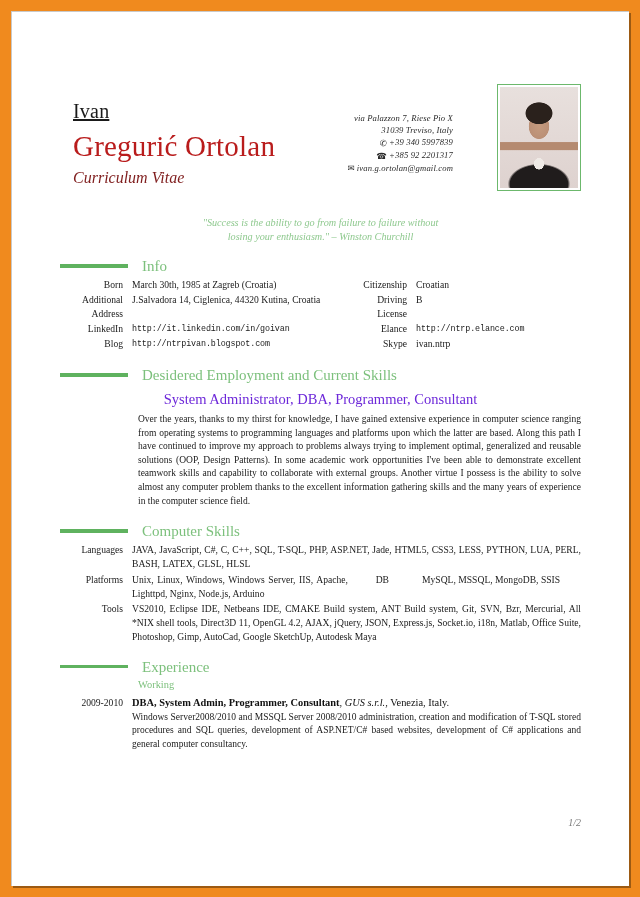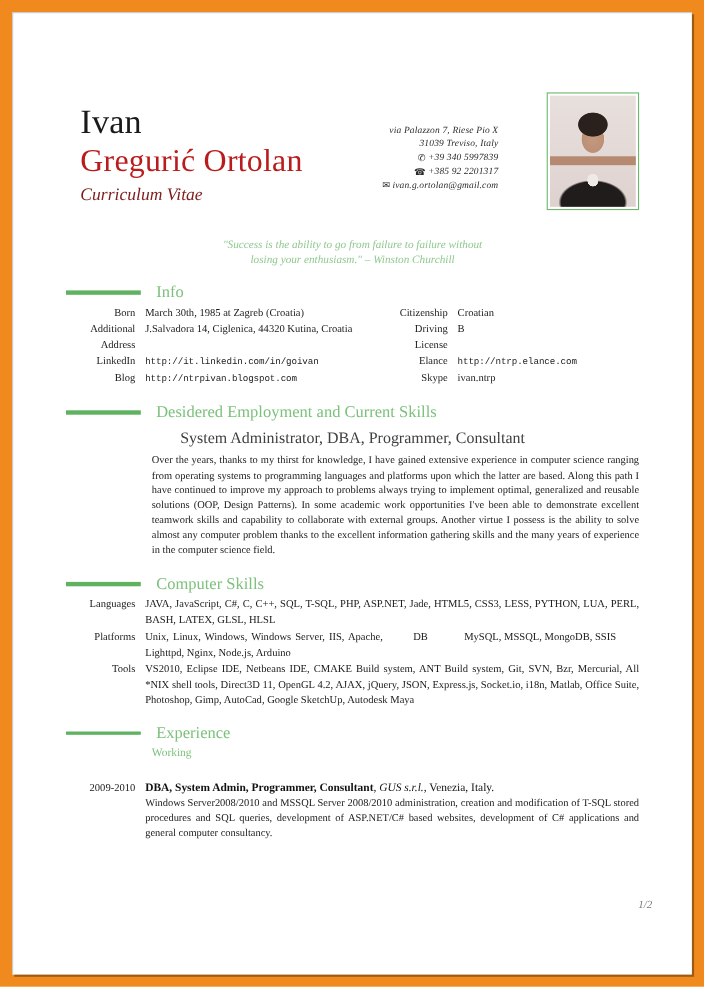--- a/index.html
+++ b/index.html
@@ -26,22 +26,23 @@
     position: absolute;
     left: 0; top: 0; right: 0; bottom: 0;
     padding: 52px 48px 20px 48px;
   }
 
   
   .header { position: relative; height: 140px; }
 
   .name-block { position: absolute; left: 13px; top: 30px; }
   .name-line1 {
-    font-size: 31px; color: #1a1a1a; line-height: 34px;
+    font-size: 20px; color: #1a1a1a; line-height: 34px;
     letter-spacing: 0.2px;
+    text-decoration: underline;
   }
   .name-line2 {
     font-size: 29px; color: #b91c1c; line-height: 36px;
     letter-spacing: 0.2px;
   }
   .subtitle {
     font-size: 16px; font-style: italic; color: #7f1d1d;
     line-height: 24px; margin-top: 2px;
   }
 
@@ -140,21 +141,21 @@
     letter-spacing: -0.1px;
     word-break: break-all;
   }
   .kv-key.r { width: 62px; }
 
   
   .job-title {
     text-align: center;
     font-size: 14.5px;
     line-height: 20px;
-    color: #404040;
+    color: #6d28d9;
     margin: 5px 0 4px 0;
   }
   .body-par {
     margin-left: 78px;
     font-size: 9.5px;
     line-height: 13.6px;
     text-align: justify;
     color: #1a1a1a;
   }
 
@@ -177,40 +178,40 @@
   .skills-full { display: flex; margin-bottom: 2px; }
 
   
   .subsection {
     color: #7cc07c;
     font-size: 10.4px;
     line-height: 16px;
     margin-left: 78px;
     margin-top: 1px;
   }
-  .exp-row { display: flex; align-items: flex-start; margin-top: 16px; }
+  .exp-row { display: flex; align-items: flex-start; margin-top: 2px; }
   .exp-date {
     width: 72px; flex: 0 0 auto;
     text-align: right; padding-right: 9px;
     font-size: 9.6px; line-height: 15px; color: #1a1a1a;
   }
   .exp-body { flex: 1 1 auto; }
   .exp-head { font-size: 10.4px; line-height: 15px; color: #111; }
   .exp-head b { font-weight: bold; }
   .exp-head i { }
   .exp-desc {
     font-size: 9.5px; line-height: 13.6px;
     text-align: justify; color: #1a1a1a;
     margin-top: 1px;
   }
 
   
   .page-num {
     position: absolute;
-    right: 36px; bottom: 58px;
+    right: 48px; bottom: 58px;
     font-size: 10px;
     font-style: italic;
     color: #7a7a7a;
   }
 </style>
 </head>
 <body>
 
 <div class="page-frame">
   <div class="sheet">

